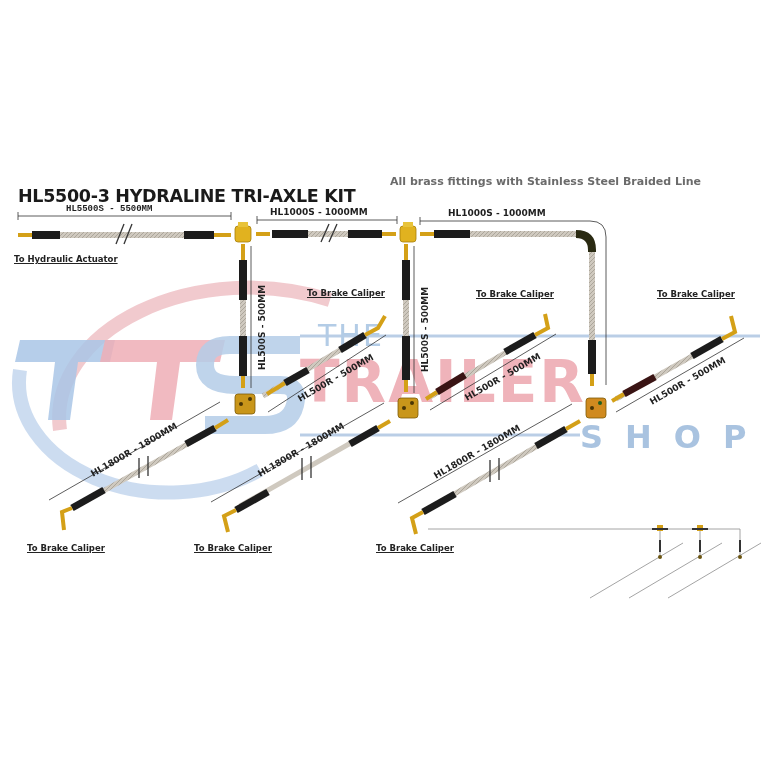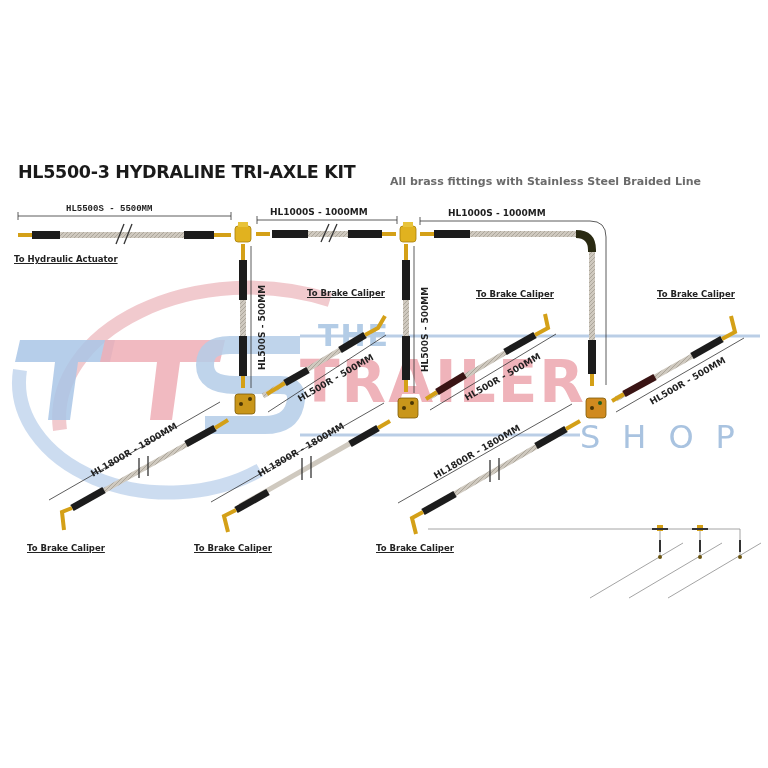--- a/index.html
+++ b/index.html
@@ -1,19 +1,19 @@
 <!DOCTYPE html>
 <html><head>
   <meta charset="utf-8">
   <style>
     html, body { margin: 0; padding: 0; background: #ffffff; }
     body { width: 768px; height: 768px; position: relative; overflow: hidden; font-family: "DejaVu Sans", sans-serif; }
     .stage { position: absolute; left: 0; top: 0; width: 768px; height: 768px; }
     svg { position: absolute; left: 0; top: 0; }
-    .title { position: absolute; left: 18px; top: 162px; font-family: "DejaVu Sans", sans-serif; font-weight: bold; font-size: 17.5px; color: #1a1a1a; letter-spacing: -0.3px; white-space: nowrap; }
+    .title { position: absolute; left: 18px; top: 186px; font-family: "DejaVu Sans", sans-serif; font-weight: bold; font-size: 17.5px; color: #1a1a1a; letter-spacing: -0.3px; white-space: nowrap; }
     .subtitle { position: absolute; left: 390px; top: 175px; font-family: "DejaVu Sans", sans-serif; font-weight: bold; font-size: 11px; color: #6b6b6b; white-space: nowrap; }
     .lbl { position: absolute; font-family: "DejaVu Sans", sans-serif; font-weight: bold; font-size: 8.5px; color: #222; white-space: nowrap; text-decoration: underline; }
     .dim { position: absolute; font-family: "DejaVu Sans", sans-serif; font-weight: bold; font-size: 9px; color: #1f1f1f; white-space: nowrap; transform-origin: 0 0; }
   </style>
 </head>
 <body>
 
 <div class="stage">
 
   <svg width="768" height="768">
@@ -25,23 +25,23 @@
 
     <polygon points="105,340 225,340 220,362 180,362 172,420 150,420 157,362 100,362" fill="#eeaeb6" opacity="0.85"></polygon>
 
     <path d="M 300 345 L 230 345 Q 205 345 205 365 Q 205 385 235 385 L 280 385 Q 300 385 295 405 Q 290 425 265 425 L 205 425" fill="none" stroke="#b4cde8" stroke-width="18" opacity="0.85"></path>
 
     <text x="318" y="350" font-family="DejaVu Sans, sans-serif" font-weight="bold" font-size="30" fill="#b3cce6" opacity="0.9"></text>
 
     <line x1="300" y1="336" x2="760" y2="336" stroke="#a9c3e0" stroke-width="3" opacity="0.8"></line>
     <line x1="300" y1="435" x2="580" y2="435" stroke="#a9c3e0" stroke-width="3" opacity="0.8"></line>
   </svg>
-  <div style="position:absolute;left:318px;top:318px;font-family:'DejaVu Sans',sans-serif;font-weight:bold;font-size:30px;color:#b3cce6;letter-spacing:2px;">THE</div>
+  <div style="position:absolute;left:318px;top:318px;font-family:'DejaVu Sans',sans-serif;font-weight:normal;font-size:30px;color:#b3cce6;letter-spacing:2px;">THE</div>
   <div style="position:absolute;left:300px;top:352px;font-family:'DejaVu Sans',sans-serif;font-weight:bold;font-size:58px;color:#efb3ba;letter-spacing:2px;line-height:60px;">TRAILER</div>
-  <div style="position:absolute;left:580px;top:420px;font-family:'DejaVu Sans',sans-serif;font-weight:normal;font-size:32px;color:#a9c3e0;letter-spacing:22px;line-height:34px;">SHOP</div>
+  <div style="position:absolute;left:580px;top:420px;font-family:'DejaVu Sans',sans-serif;font-weight:bold;font-size:32px;color:#a9c3e0;letter-spacing:22px;line-height:34px;">SHOP</div>
 
   <svg width="768" height="768">
     <defs>
       <pattern id="braid" width="4" height="4" patternUnits="userSpaceOnUse">
         <rect width="4" height="4" fill="#cfc9bf"></rect>
         <path d="M0 4 L4 0" stroke="#a39d92" stroke-width="0.8"></path>
       </pattern>
     </defs>
 
     <g>

